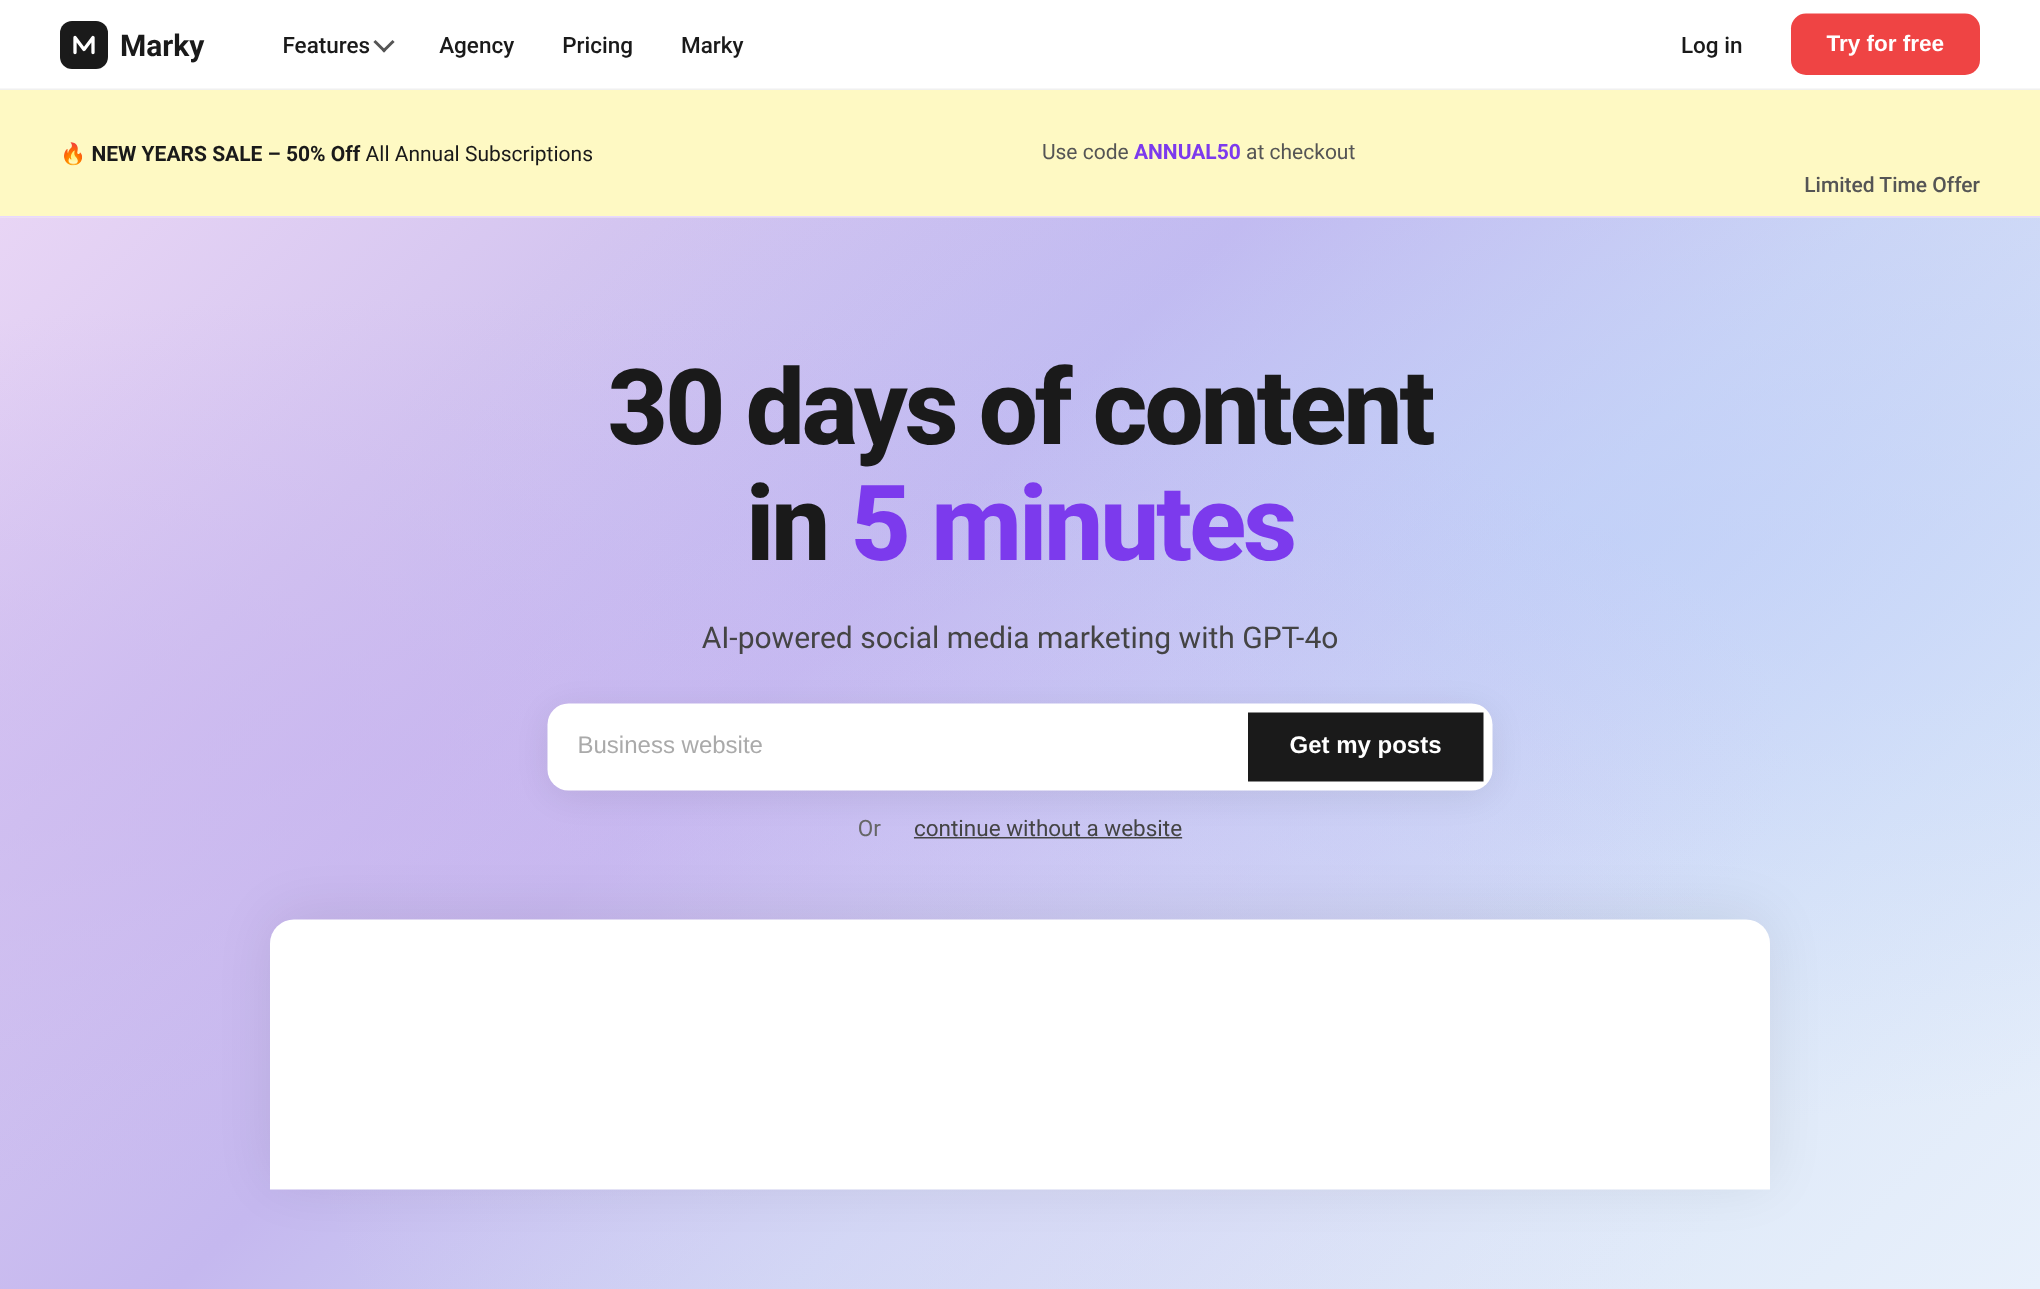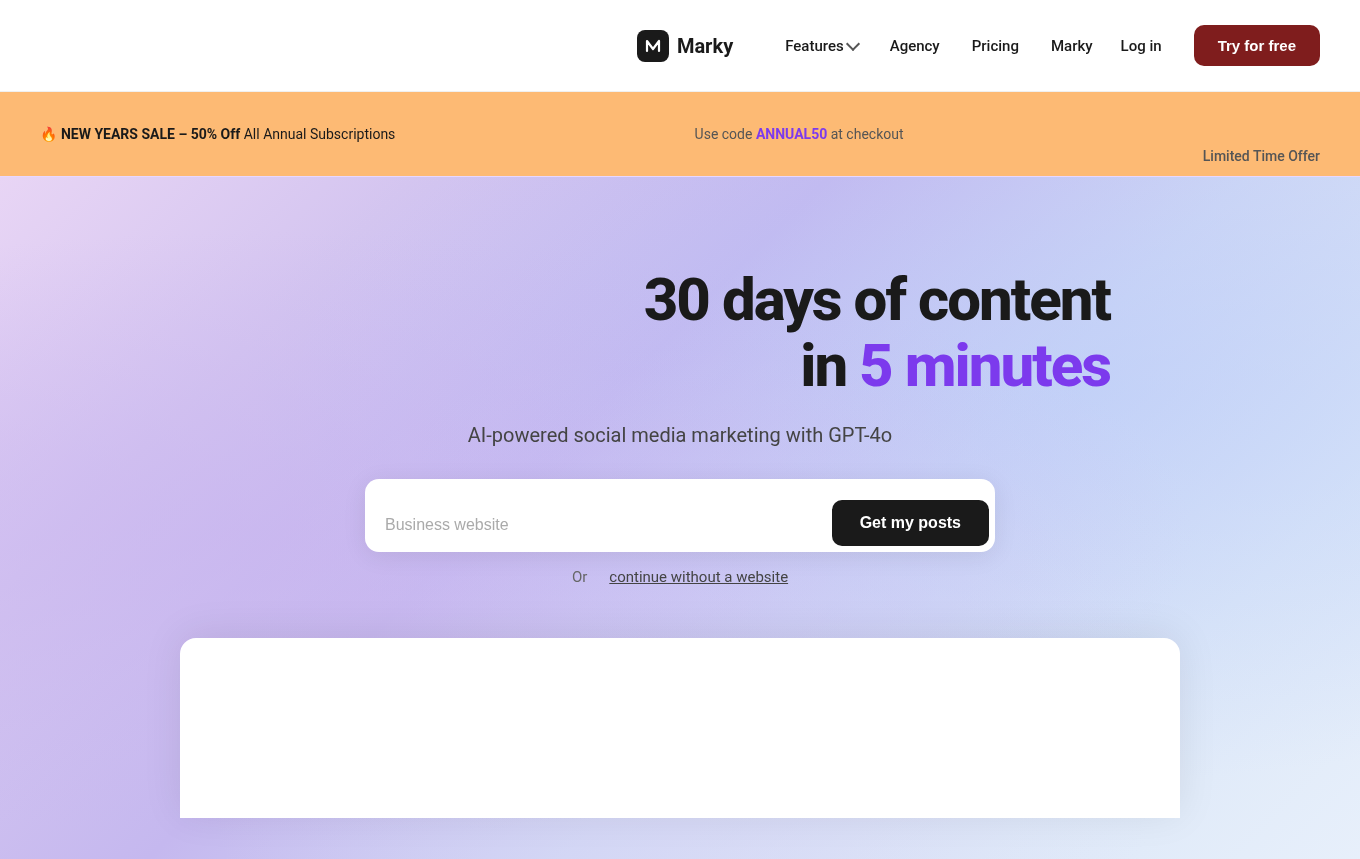--- a/index.html
+++ b/index.html
@@ -7,23 +7,23 @@
     body {
       font-family: -apple-system, BlinkMacSystemFont, 'Segoe UI', Roboto, Helvetica, Arial, sans-serif;
       overflow-x: hidden;
       background: #fff;
     }
 
     
     nav {
       display: flex;
       align-items: center;
-      justify-content: flex-end;
+      justify-content: space-between;
       padding: 0 40px;
-      height: 92px;
+      height: 60px;
       background: #fff;
       border-bottom: 1px solid #f0f0f0;
       position: relative;
       z-index: 100;
     }
 
     .nav-left {
       display: flex;
       align-items: center;
       gap: 40px;
@@ -90,34 +90,34 @@
       padding: 8px 16px;
       border-radius: 8px;
       text-decoration: none;
       transition: background 0.15s;
     }
 
     .try-btn {
       font-size: 15px;
       font-weight: 600;
       color: #fff;
-      background: #7f1d1d;
+      background: #ef4444;
       border: none;
       border-radius: 10px;
       padding: 12px 24px;
       cursor: pointer;
       transition: background 0.15s;
     }
 
     
     .promo-banner {
       display: flex;
       align-items: center;
       justify-content: space-between;
-      background: #fdba74;
+      background: #fef9c3;
       padding: 12px 40px;
       border-bottom: 1px solid #e8d8ff;
     }
 
     .promo-left {
       font-size: 14px;
       color: #1a1a1a;
     }
 
     .promo-left strong { font-weight: 700; }
@@ -166,69 +166,68 @@
 
     .hero-content {
       position: relative;
       z-index: 2;
       width: 100%;
       max-width: 900px;
       padding: 0 20px;
     }
 
     .hero-headline {
-      font-size: 60px;
+      font-size: 70px;
       font-weight: 800;
       color: #1a1a1a;
       line-height: 1.1;
       letter-spacing: -2px;
       margin-bottom: 24px;
-      text-align: right;
     }
 
     .hero-headline .highlight {
       color: #7c3aed;
     }
 
     .hero-subtext {
       font-size: 20px;
       color: #444;
       margin-bottom: 32px;
       font-weight: 400;
     }
 
     .hero-form {
       display: flex;
-      align-items: flex-end;
+      align-items: center;
       background: #fff;
       border-radius: 14px;
       box-shadow: 0 4px 24px rgba(0,0,0,0.08);
       overflow: hidden;
       max-width: 630px;
       margin: 0 auto 16px;
-      padding: 21px 6px 6px 20px;
+      padding: 6px 6px 6px 20px;
     }
 
     .hero-input {
       flex: 1;
       border: none;
       outline: none;
       font-size: 16px;
       color: #999;
       background: transparent;
       padding: 12px 0;
     }
 
     .hero-input::placeholder { color: #aaa; }
 
     .hero-submit {
       background: #1a1a1a;
       color: #fff;
       border: none;
-      border-radius: 10px;
+      border-radius: 0;
       padding: 14px 28px;
       font-size: 16px;
       font-weight: 600;
       cursor: pointer;
       white-space: nowrap;
       transition: background 0.15s;
     }
 
     .hero-or {
       font-size: 15px;

